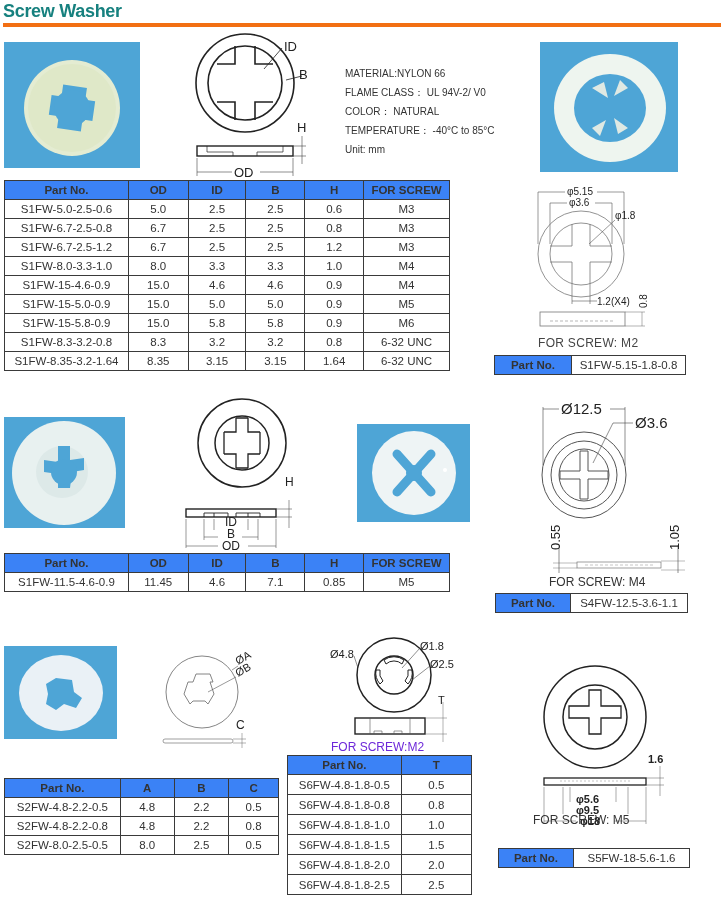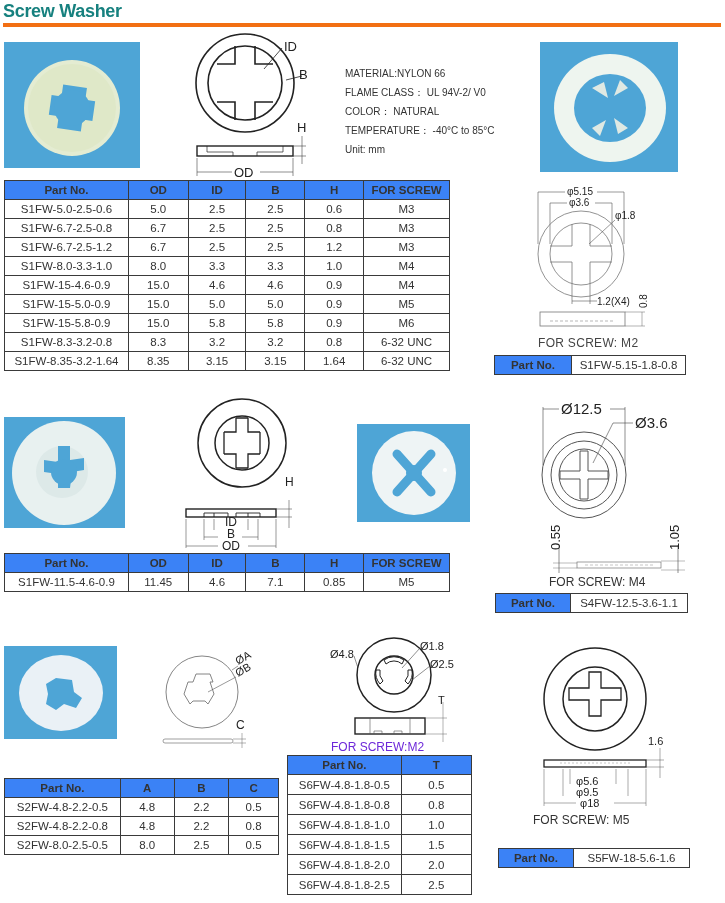--- a/index.html
+++ b/index.html
@@ -436,21 +436,21 @@
         <td style="height:19px">S6FW-4.8-1.8-2.0</td>
         <td>2.0</td>
       </tr>
     <tr>
         <td style="height:19px">S6FW-4.8-1.8-2.5</td>
         <td>2.5</td>
       </tr>
   </tbody>
 </table>
 
-<div class="abs drawing" style="left:530px;top:650px;width:140px;height:160px;">
+<div class="abs drawing" style="left:530px;top:668px;width:140px;height:160px;font-weight:bold;">
   <svg width="140" height="160" viewBox="0 0 140 160">
     <circle cx="65" cy="49" r="51" fill="none" stroke="#222" stroke-width="1.5"></circle>
     <circle cx="65" cy="49" r="32" fill="none" stroke="#222" stroke-width="1.5"></circle>
     <path d="M59 22 h12 v16 h20 v12 h-20 v16 h-12 v-16 h-20 v-12 h20 z" fill="none" stroke="#222" stroke-width="1.3"></path>
     <rect x="14" y="110" width="102" height="7" fill="none" stroke="#222" stroke-width="1.3"></rect>
     <line x1="30" y1="113" x2="100" y2="113" stroke="#888" stroke-width="0.5" stroke-dasharray="2 2"></line>
     <line x1="116" y1="110" x2="134" y2="110" stroke="#555" stroke-width="0.5"></line>
     <line x1="116" y1="117" x2="134" y2="117" stroke="#555" stroke-width="0.5"></line>
     <line x1="130" y1="98" x2="130" y2="128" stroke="#555" stroke-width="0.5"></line>
     <text x="118" y="95" font-size="11">1.6</text>

